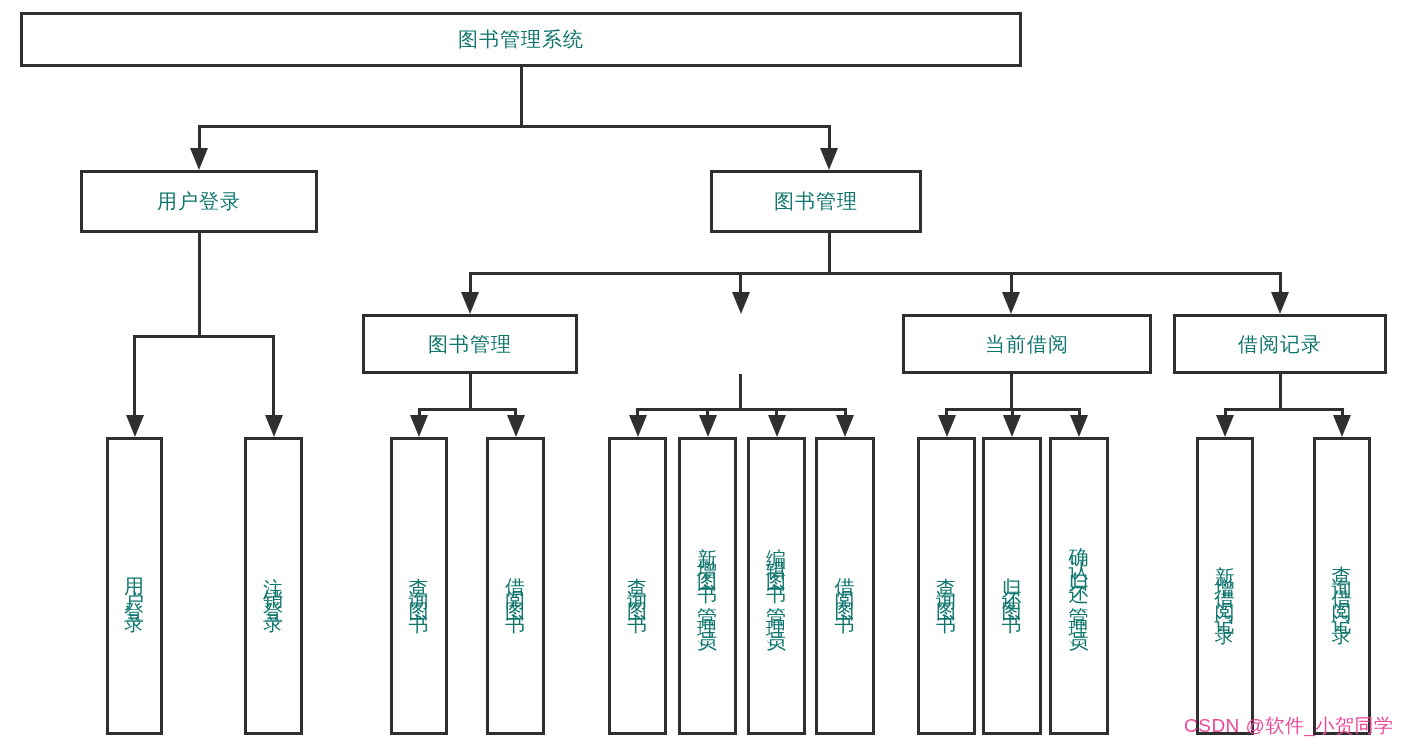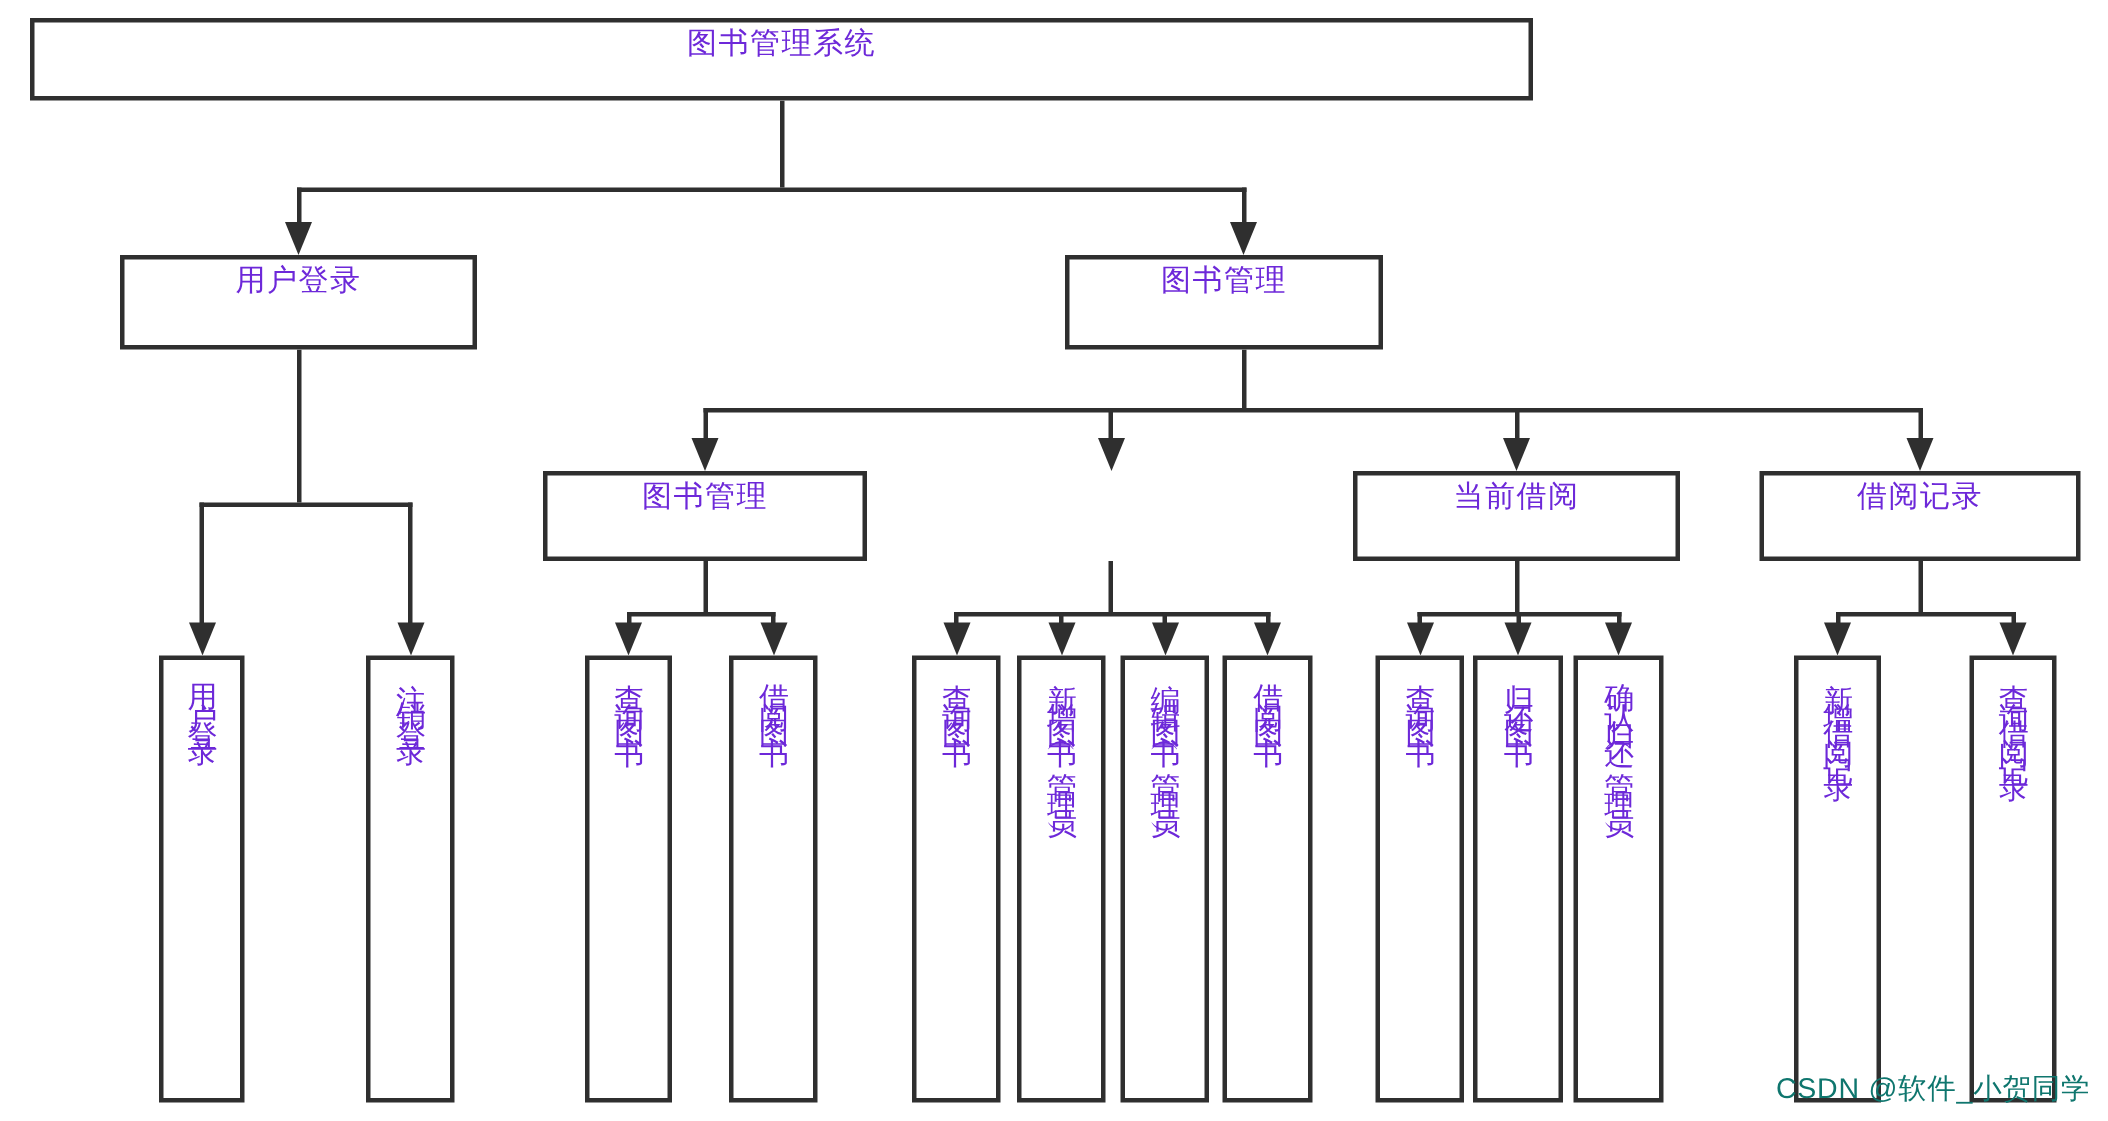--- a/index.html
+++ b/index.html
@@ -2,37 +2,37 @@
 <html><head>
 <meta charset="utf-8">
 <style>
   html,body{margin:0;padding:0;background:#fff;}
   #stage{
     position:relative;width:1405px;height:747px;background:#fff;overflow:hidden;
     font-family:"Liberation Sans","DejaVu Sans",sans-serif;
   }
   .node{
     position:absolute;box-sizing:border-box;background:#fff;border:3px solid #2f2f2f;
-    display:flex;align-items:flex-start;justify-content:center;
-    font-size:20px;color:#6d28d9;z-index:2;
+    display:flex;align-items:center;justify-content:center;
+    font-size:20px;color:#0f766e;z-index:2;
   }
   .node .lbl{letter-spacing:1px;white-space:nowrap;}
   .node.vert .lbl{
     writing-mode:vertical-rl;text-orientation:mixed;
     letter-spacing:12px;line-height:1;white-space:pre;
   }
   .cl{position:absolute;background:#2f2f2f;z-index:1;}
   .arrow{
     position:absolute;width:0;height:0;z-index:1;
     border-left:9px solid transparent;border-right:9px solid transparent;
     border-top:22px solid #2f2f2f;
   }
   .watermark{
     position:absolute;left:1184px;top:713px;z-index:6;
-    font-size:19px;color:#0f766e;letter-spacing:0.5px;white-space:nowrap;
+    font-size:19px;color:#ec4899;letter-spacing:0.5px;white-space:nowrap;
   }
 </style>
 </head>
 <body>
 
 <div id="stage">
 
   <div class="node" style="left:20px;top:12px;width:1002px;height:55px">
     <span class="lbl">图书管理系统</span>
   </div>
@@ -40,21 +40,21 @@
   <div class="node" style="left:80px;top:170px;width:238px;height:63px">
     <span class="lbl">用户登录</span>
   </div>
   <div class="node" style="left:710px;top:170px;width:212px;height:63px">
     <span class="lbl">图书管理</span>
   </div>
 
   <div class="node" style="left:362px;top:314px;width:216px;height:60px">
     <span class="lbl">图书管理</span>
   </div>
-  <div class="node" style="left:902px;top:314px;width:218px;height:60px">
+  <div class="node" style="left:902px;top:314px;width:250px;height:60px">
     <span class="lbl">当前借阅</span>
   </div>
   <div class="node" style="left:1173px;top:314px;width:214px;height:60px">
     <span class="lbl">借阅记录</span>
   </div>
 
   <div class="node vert" style="left:106px;top:437px;width:57px;height:298px">
     <span class="lbl">用户登录</span>
   </div>
   <div class="node vert" style="left:244px;top:437px;width:59px;height:298px">

